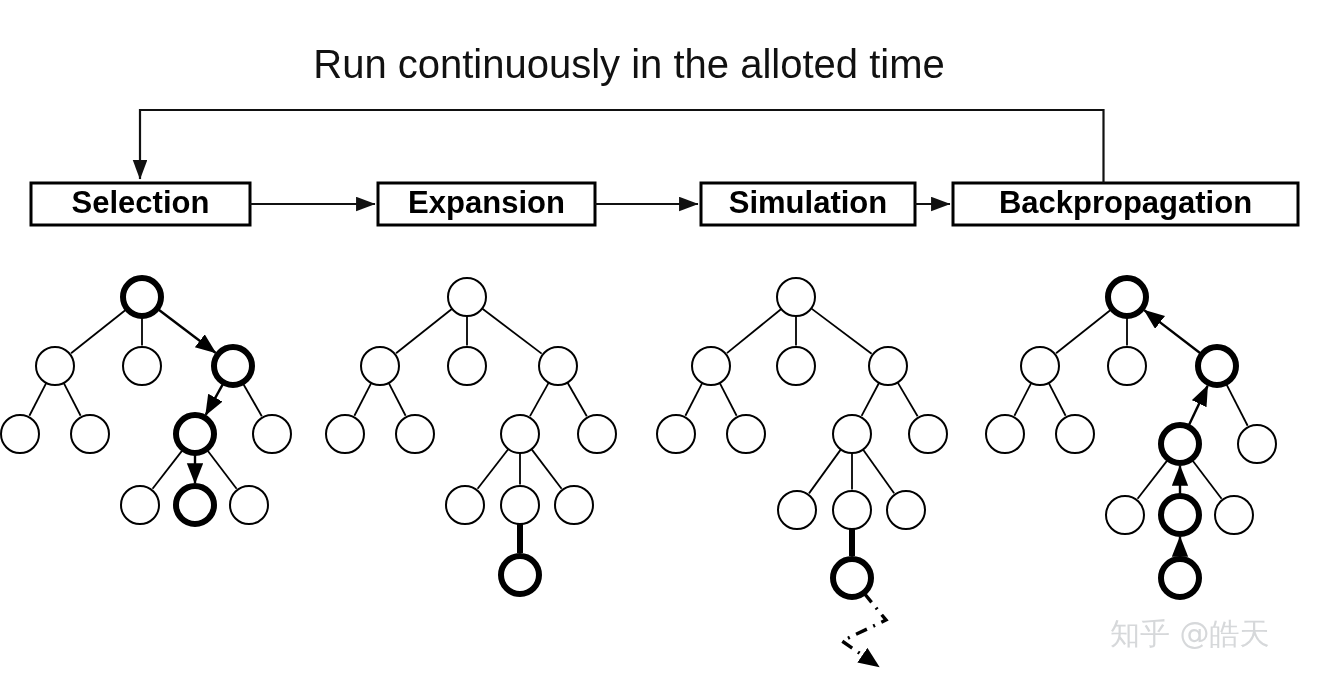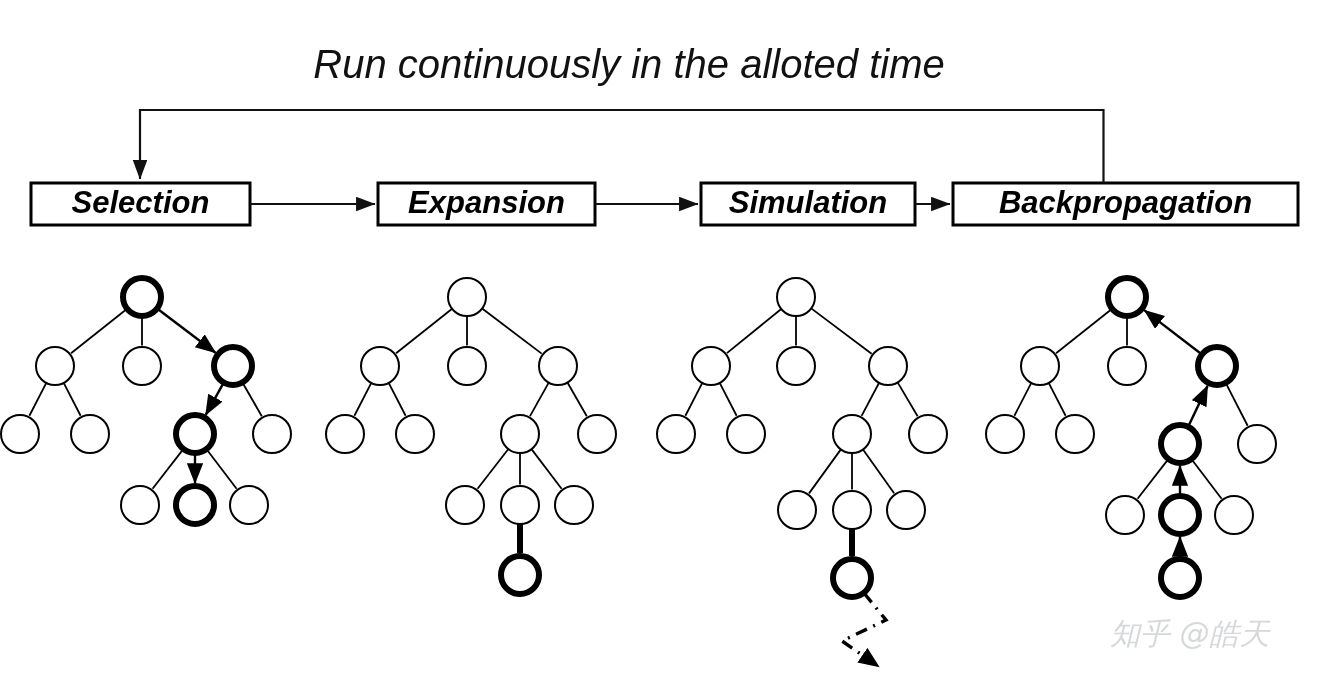--- a/index.html
+++ b/index.html
@@ -1,21 +1,21 @@
 <!DOCTYPE html>
 <html><head>
 <meta charset="utf-8">
 <style>
   html,body{margin:0;padding:0;}
   body{
     width:1320px;height:682px;background:#ffffff;
     font-family:"Liberation Sans", sans-serif;
     overflow:hidden;position:relative;
   }
-  #stage{position:absolute;left:0;top:0;width:1320px;height:608px;font-style:italic;}
+  #stage{position:absolute;left:0;top:0;width:1320px;height:608px;}
   svg#diagram{position:absolute;left:0;top:0;width:1320px;height:682px;display:block;}
   .phase-label{
     font-family:"Liberation Sans", sans-serif;
     font-weight:bold;
     font-size:31px;
     fill:#000000;
     text-anchor:middle;
     dominant-baseline:middle;
   }
   .title-text{

